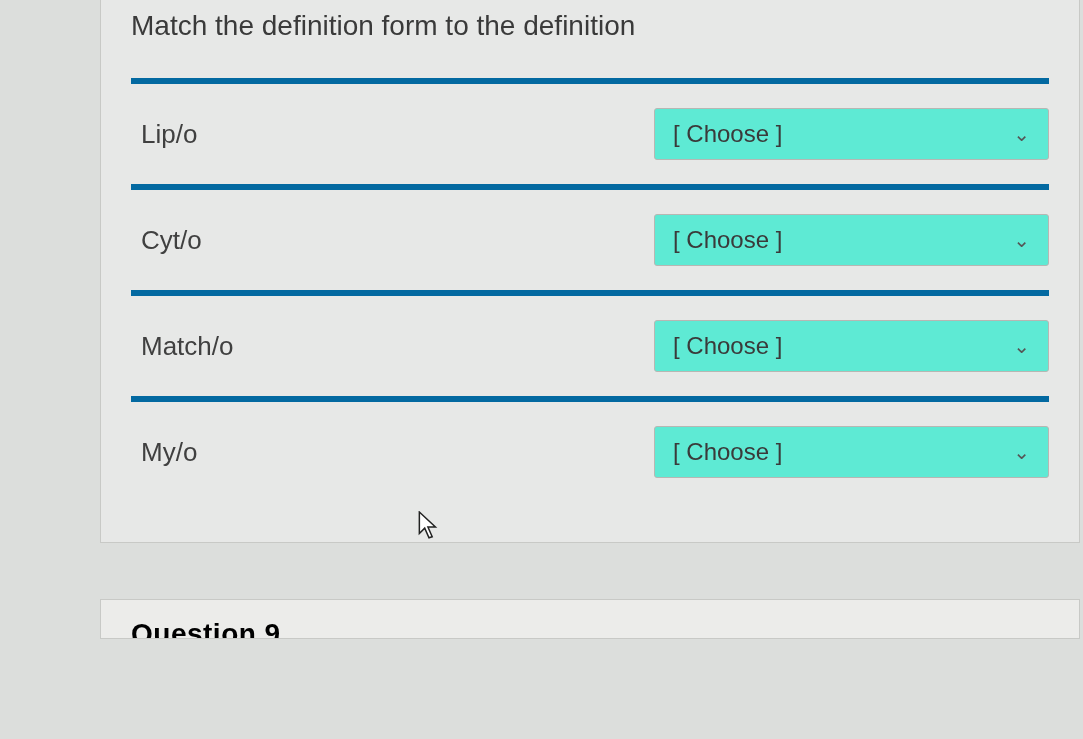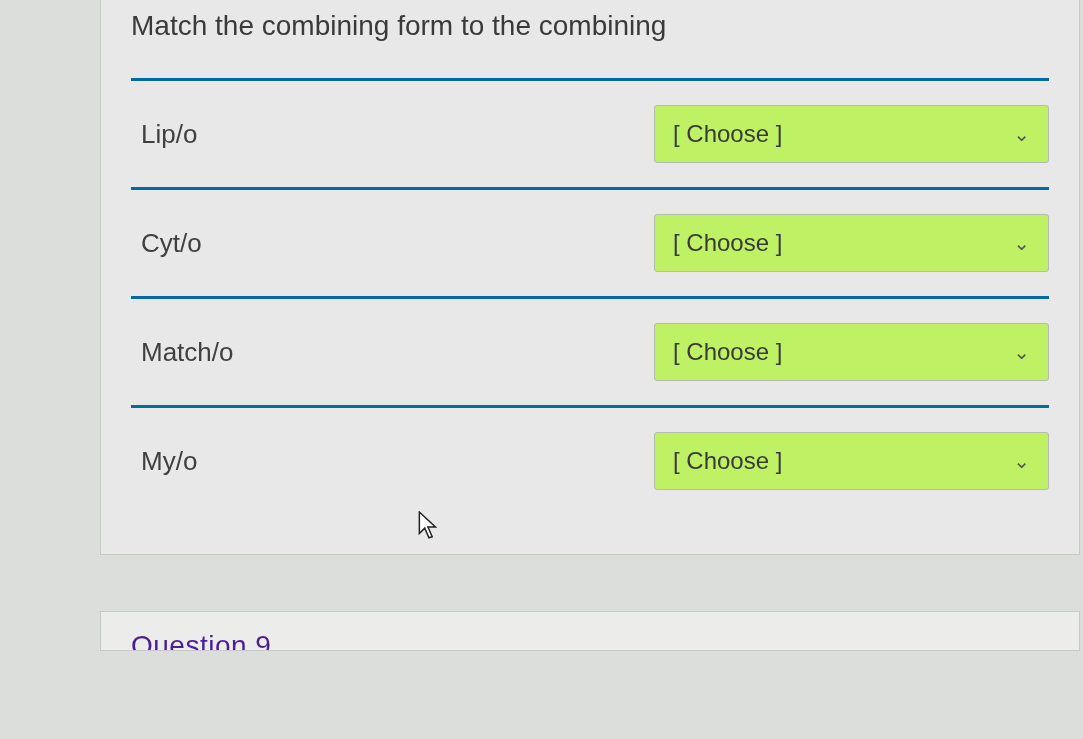--- a/index.html
+++ b/index.html
@@ -21,33 +21,33 @@
     }
     .prompt {
       font-size: 28px;
       color: #3a3a3a;
       padding: 10px 0 36px 0;
     }
     .match-row {
       display: flex;
       align-items: center;
       justify-content: space-between;
-      border-top: 3px solid #0369a1;
+      border-top: 6px solid #0369a1;
       padding: 24px 0 24px 10px;
     }
     .term {
       font-size: 26px;
       color: #404040;
       flex: 0 0 auto;
     }
     .choose-select {
       border: 1px solid #b7b7b3;
-      background: #bef264;
+      background: #5eead4;
       width: 395px;
-      height: 58px;
+      height: 52px;
       padding: 0 18px;
       display: flex;
       align-items: center;
       justify-content: space-between;
       font-size: 24px;
       color: #3a3a3a;
       border-radius: 3px;
       cursor: pointer;
     }
     .choose-select .chev { font-size: 20px; color: #555; }
@@ -56,40 +56,40 @@
       border: 1px solid #c8c9c6;
       margin-left: 60px;
       margin-top: 56px;
       width: 980px;
       height: 40px;
       padding: 10px 30px 0 30px;
       overflow: hidden;
     }
     .next-title {
       font-size: 28px;
-      font-weight: 400;
-      color: #4c1d95;
+      font-weight: 700;
+      color: #000000;
       letter-spacing: 0.5px;
       margin-top: 8px;
     }
     .cursor {
       position: absolute;
       left: 418px;
       top: 511px;
       width: 22px;
       height: 30px;
       pointer-events: none;
     }
   </style>
 </head>
 <body>
 
 <div class="page">
   <div class="question-card">
-    <div class="prompt">Match the combining form to the combining</div>
+    <div class="prompt">Match the definition form to the definition</div>
 
     <div class="match-row">
       <div class="term">Lip/o</div>
       <div class="choose-select">
         <span>[ Choose ]</span>
         <span class="chev">⌄</span>
       </div>
     </div>
 
     <div class="match-row">

